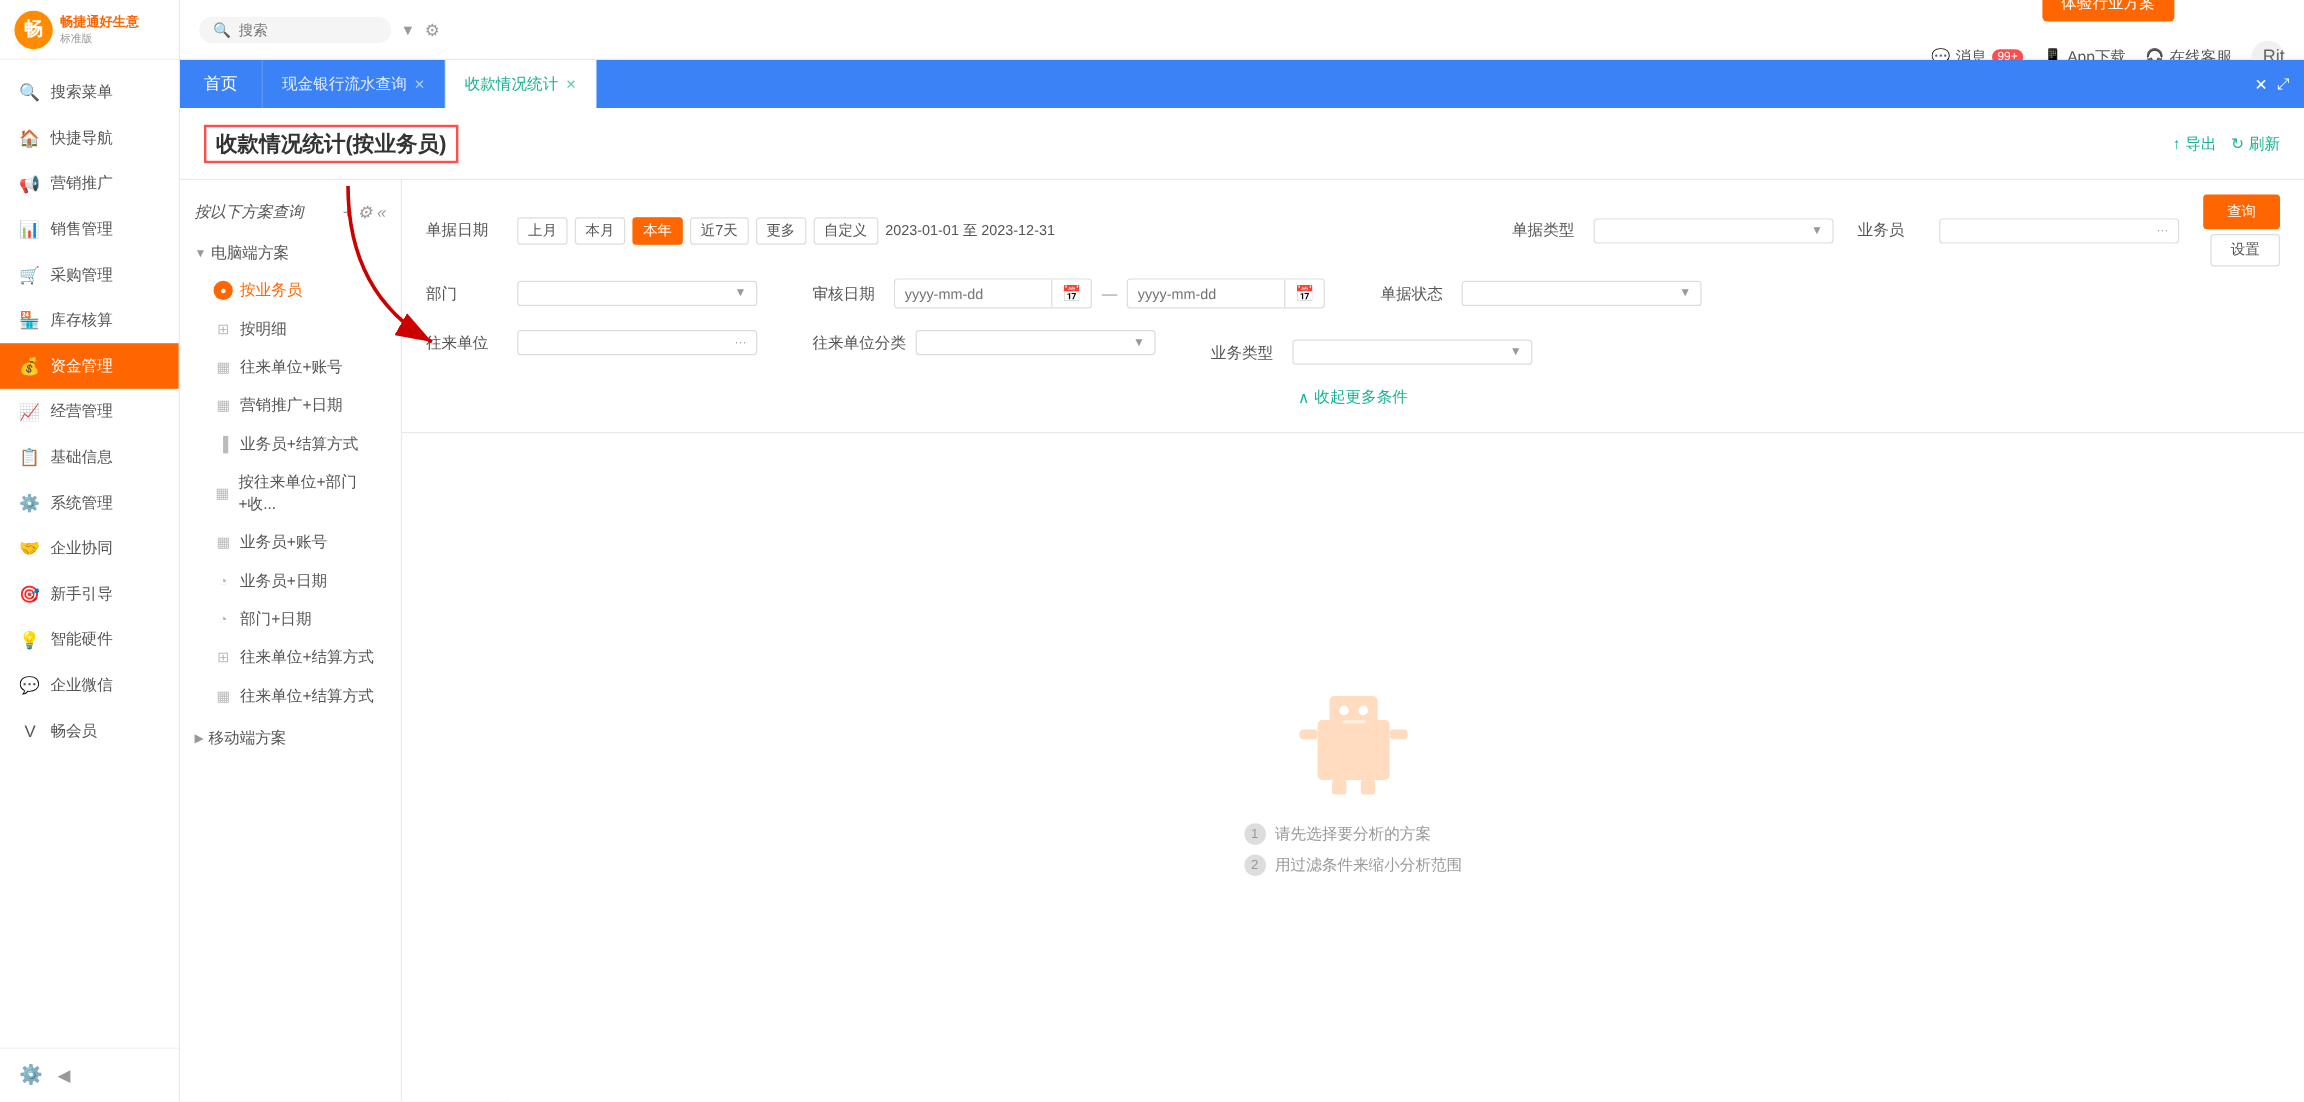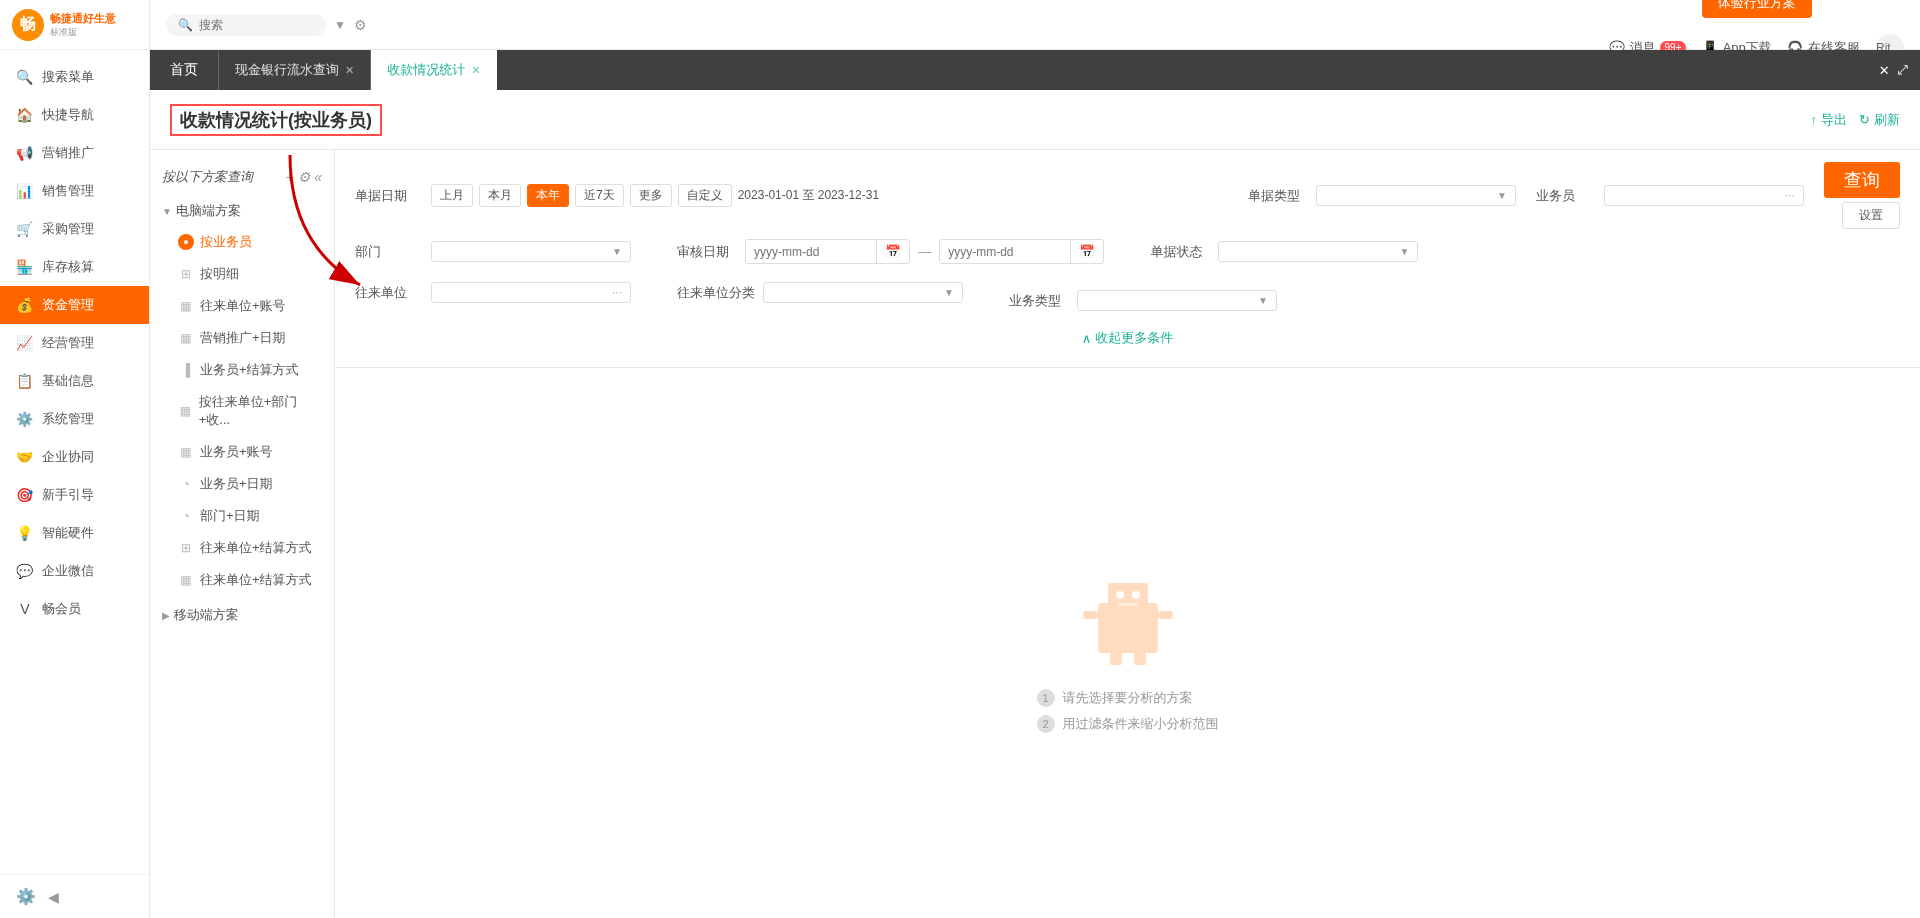--- a/index.html
+++ b/index.html
@@ -28,21 +28,21 @@
     .search-box { display: flex; align-items: center; background: #f5f5f5; border-radius: 16px; padding: 4px 12px; gap: 6px; min-width: 160px; }
     .search-box input { border: none; background: transparent; outline: none; font-size: 12px; color: #999; width: 120px; }
     .top-bar-right { display: flex; align-items: center; gap: 16px; flex-direction: column; }
     .trial-btn { background: #ff6600; color: white; border: none; border-radius: 4px; padding: 6px 16px; cursor: pointer; font-size: 13px; }
     .top-right-actions { display: flex; align-items: center; gap: 16px; }
     .action-item { display: flex; align-items: center; gap: 4px; cursor: pointer; color: #555; font-size: 13px; }
     .badge { background: #ff4d4f; color: white; border-radius: 8px; font-size: 10px; padding: 1px 5px; }
     .user-avatar { width: 28px; height: 28px; background: #ddd; border-radius: 50%; }
 
     
-    .tab-bar { height: 40px; background: #404040; display: flex; align-items: stretch; padding: 0; }
+    .tab-bar { height: 40px; background: #3b82f6; display: flex; align-items: stretch; padding: 0; }
     .tab-home { padding: 0 20px; display: flex; align-items: center; color: white; cursor: pointer; font-size: 14px; border-right: 1px solid rgba(255,255,255,0.2); }
     .tab-item { padding: 0 16px; display: flex; align-items: center; color: rgba(255,255,255,0.85); cursor: pointer; font-size: 13px; gap: 6px; border-right: 1px solid rgba(255,255,255,0.2); }
     .tab-item.active { background: #fff; color: #1ab394; }
     .tab-close { font-size: 11px; color: inherit; opacity: 0.7; }
     .tab-spacer { flex: 1; }
     .tab-controls { display: flex; align-items: center; padding: 0 12px; gap: 8px; color: white; }
 
     
     .page-header { height: 60px; background: #fff; border-bottom: 1px solid #e8e8e8; display: flex; align-items: center; padding: 0 20px; }
     .page-title { font-size: 18px; font-weight: bold; color: #333; border: 2px solid #ff4d4f; padding: 2px 8px; }
@@ -81,21 +81,21 @@
     .filter-select { border: 1px solid #ddd; border-radius: 3px; padding: 4px 8px; font-size: 12px; color: #555; min-width: 180px; display: flex; align-items: center; justify-content: space-between; cursor: pointer; background: #fff; }
     .filter-select .chevron { color: #999; font-size: 10px; }
     .filter-input-group { display: flex; align-items: center; border: 1px solid #ddd; border-radius: 3px; background: #fff; overflow: hidden; }
     .filter-input-group input { border: none; outline: none; padding: 4px 8px; font-size: 12px; width: 130px; }
     .filter-input-group .calendar-icon { padding: 4px 8px; color: #999; cursor: pointer; border-left: 1px solid #ddd; }
     .filter-dash { color: #999; }
     .collapse-btn { display: flex; align-items: center; gap: 4px; color: #1ab394; cursor: pointer; font-size: 13px; justify-content: center; padding: 8px; }
 
     
     .action-btns { display: flex; flex-direction: column; gap: 4px; align-items: flex-end; }
-    .query-btn { background: #ff6600; color: white; border: none; border-radius: 3px; padding: 6px 20px; cursor: pointer; font-size: 18px; }
+    .query-btn { background: #ff6600; color: white; border: none; border-radius: 3px; padding: 6px 20px; cursor: pointer; font-size: 12px; }
     .setting-btn { background: #fff; color: #555; border: 1px solid #ddd; border-radius: 3px; padding: 4px 16px; cursor: pointer; font-size: 12px; }
 
     
     .empty-area { flex: 1; display: flex; flex-direction: column; align-items: center; justify-content: center; gap: 16px; background: #fff; margin: 0; }
     .empty-tips { display: flex; flex-direction: column; gap: 8px; }
     .tip-item { display: flex; align-items: center; gap: 8px; color: #999; font-size: 13px; }
     .tip-num { width: 18px; height: 18px; border-radius: 50%; background: #ddd; color: #999; display: flex; align-items: center; justify-content: center; font-size: 11px; flex-shrink: 0; }
 
     
     ::-webkit-scrollbar { width: 4px; height: 4px; }
@@ -204,21 +204,21 @@
             <span class="badge">99+</span>
           </div>
           <div class="action-item">
             <span>📱</span>
             <span>App下载</span>
           </div>
           <div class="action-item">
             <span>🎧</span>
             <span>在线客服</span>
           </div>
-          <div class="user-avatar" style="display:flex;align-items:center;justify-content:flex-start;font-size:12px;color:#666;background:#f0f0f0;">
+          <div class="user-avatar" style="display:flex;align-items:center;justify-content:flex-end;font-size:15px;color:#666;background:#f0f0f0;">
             <span>Rit</span>
           </div>
         </div>
       </div>
     </div>
 
     <div class="tab-bar">
       <div class="tab-home">
         <span>首页</span>
       </div>

